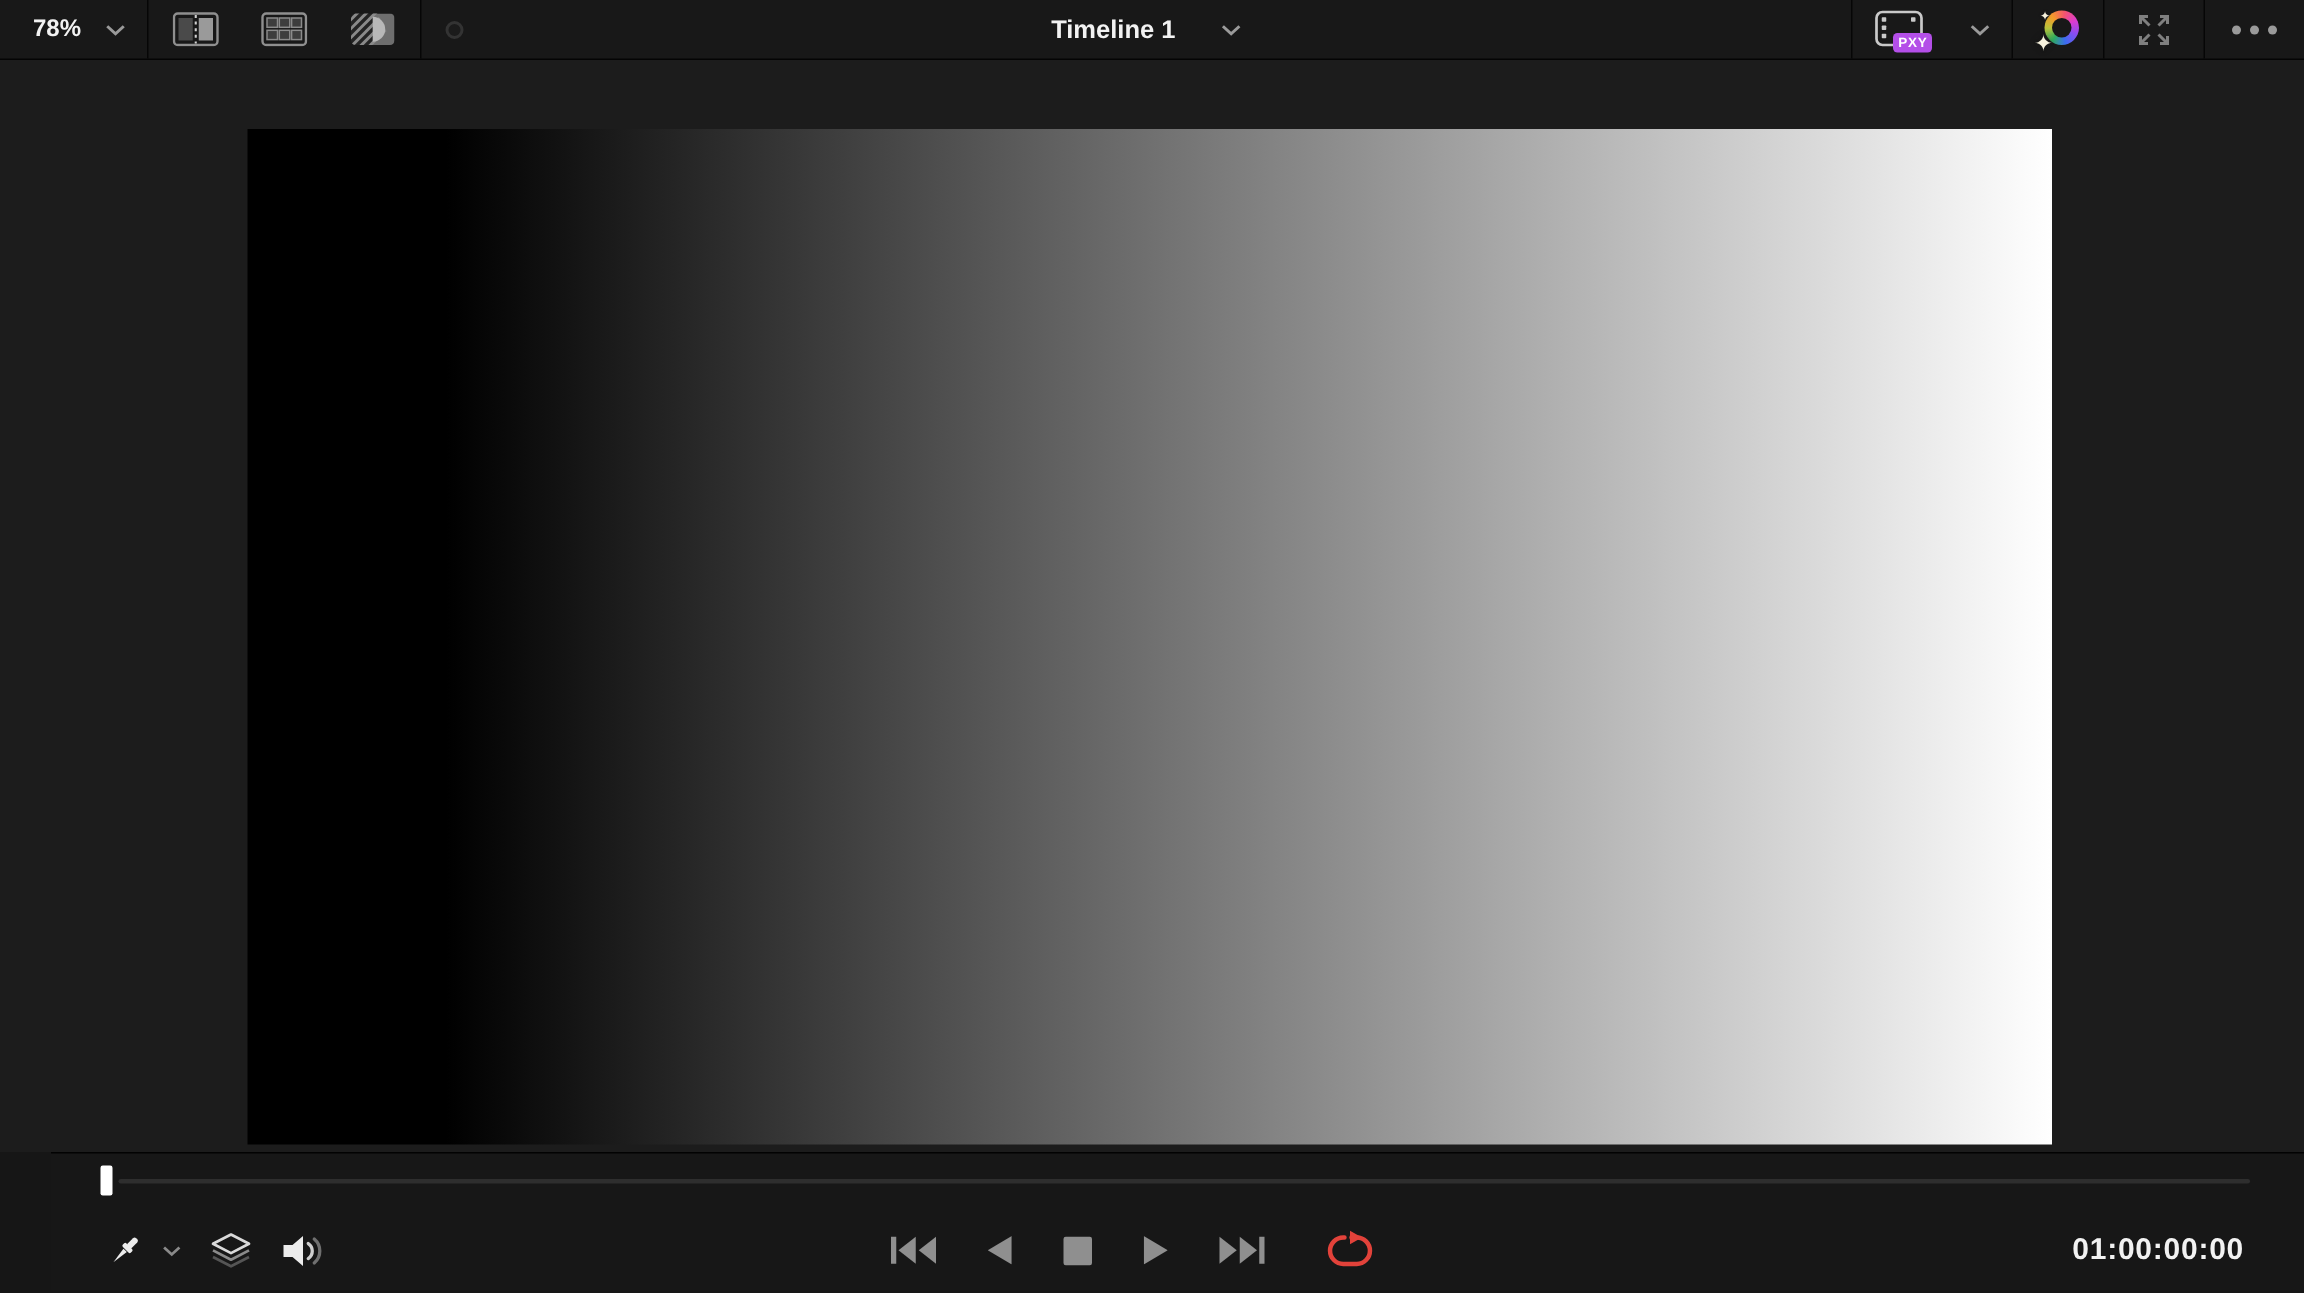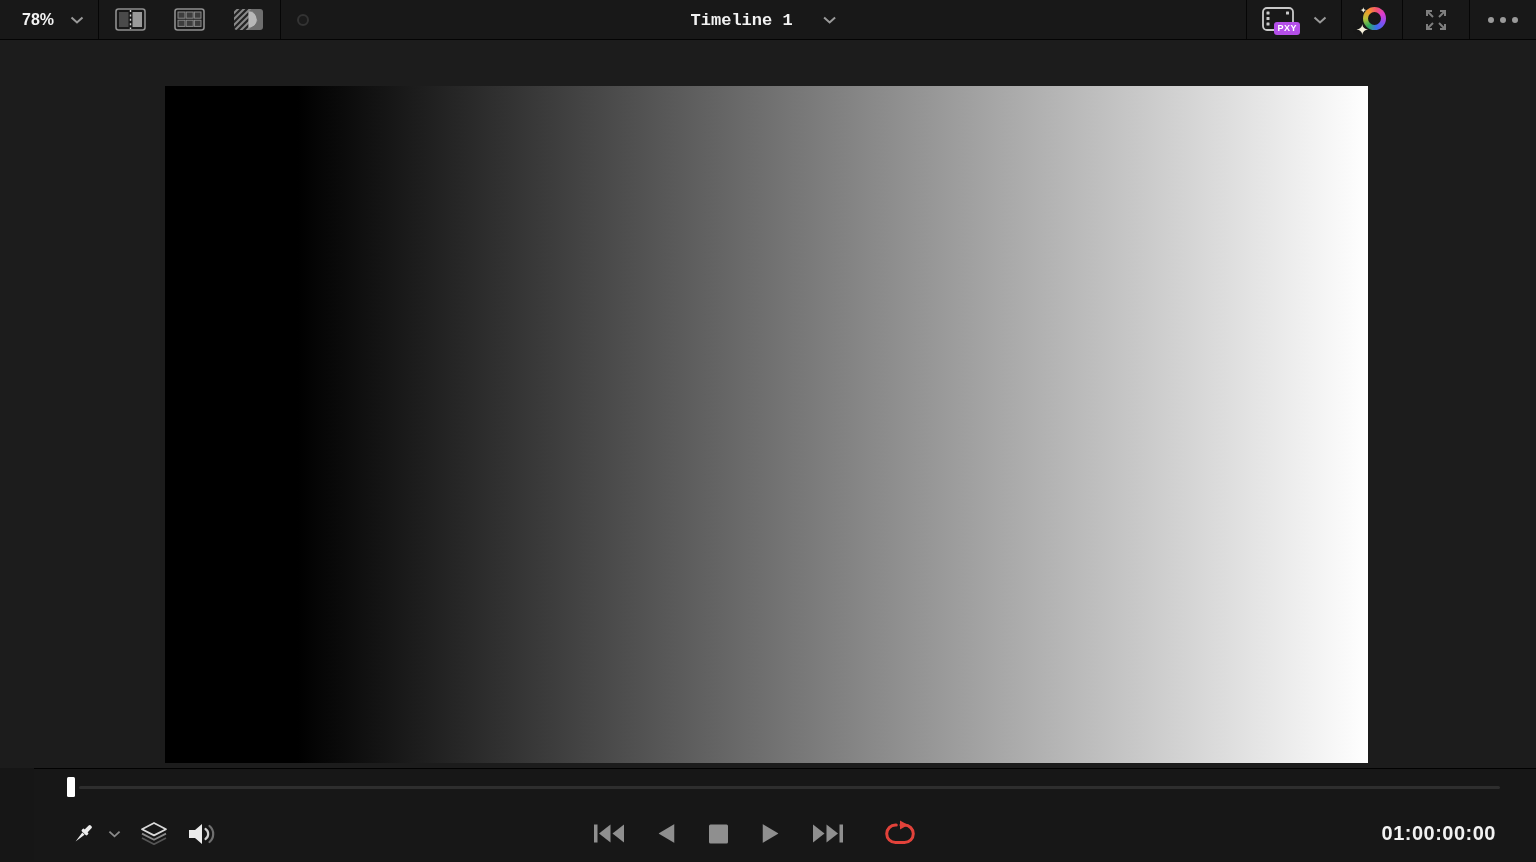--- a/index.html
+++ b/index.html
@@ -12,27 +12,27 @@
              display:flex; align-items:stretch; justify-content:space-between; }
   .tb-section { display:flex; align-items:center; }
   .tb-divider { width:1px; background:#060606; align-self:stretch; }
   .zoom-section { padding:0 14px 0 22px; gap:16px; }
   .zoom-label { color:#f2f2f2; font-weight:bold; font-size:16px; }
   .viewmode-section { padding:0 16px; gap:28px; }
   .dot-section { padding:0 16px; }
   .status-dot { width:12px; height:12px; border-radius:50%; border:2px solid #333; background:#1b1b1b; }
 
   .center-section { position:absolute; left:50%; top:0; height:40px; transform:translateX(-53%);
-                    display:flex; align-items:center; gap:30px;font-family:Liberation Mono, monospace; }
+                    display:flex; align-items:center; gap:30px; }
   .timeline-label { color:#f2f2f2; font-weight:bold; font-size:17px; }
 
   .right-group { display:flex; align-items:stretch; }
   .tc-section { padding:0 16px; gap:20px; border-left:1px solid #060606; }
   .tc-top { color:#eaeaea; font-weight:bold; font-size:17px; letter-spacing:0.5px; }
-  .pxy-section { padding:12px 14px; gap:16px; border-left:1px solid #060606; }
+  .pxy-section { padding:12px 14px; gap:28px; border-left:1px solid #060606; }
   .color-section { padding:0 16px; border-left:1px solid #060606; }
   .expand-section { padding:0 22px; border-left:1px solid #060606; }
   .menu-section { padding:0 18px; gap:0; border-left:1px solid #060606; }
 
   .chev { display:block; }
 
   
   .pxy-wrap { position:relative; width:36px; height:28px; }
   .pxy-badge { position:absolute; right:-3px; bottom:-1px; background:#b44fe8; color:#fff;
                font-size:9px; font-weight:bold; letter-spacing:0.5px; padding:2px 3px;

